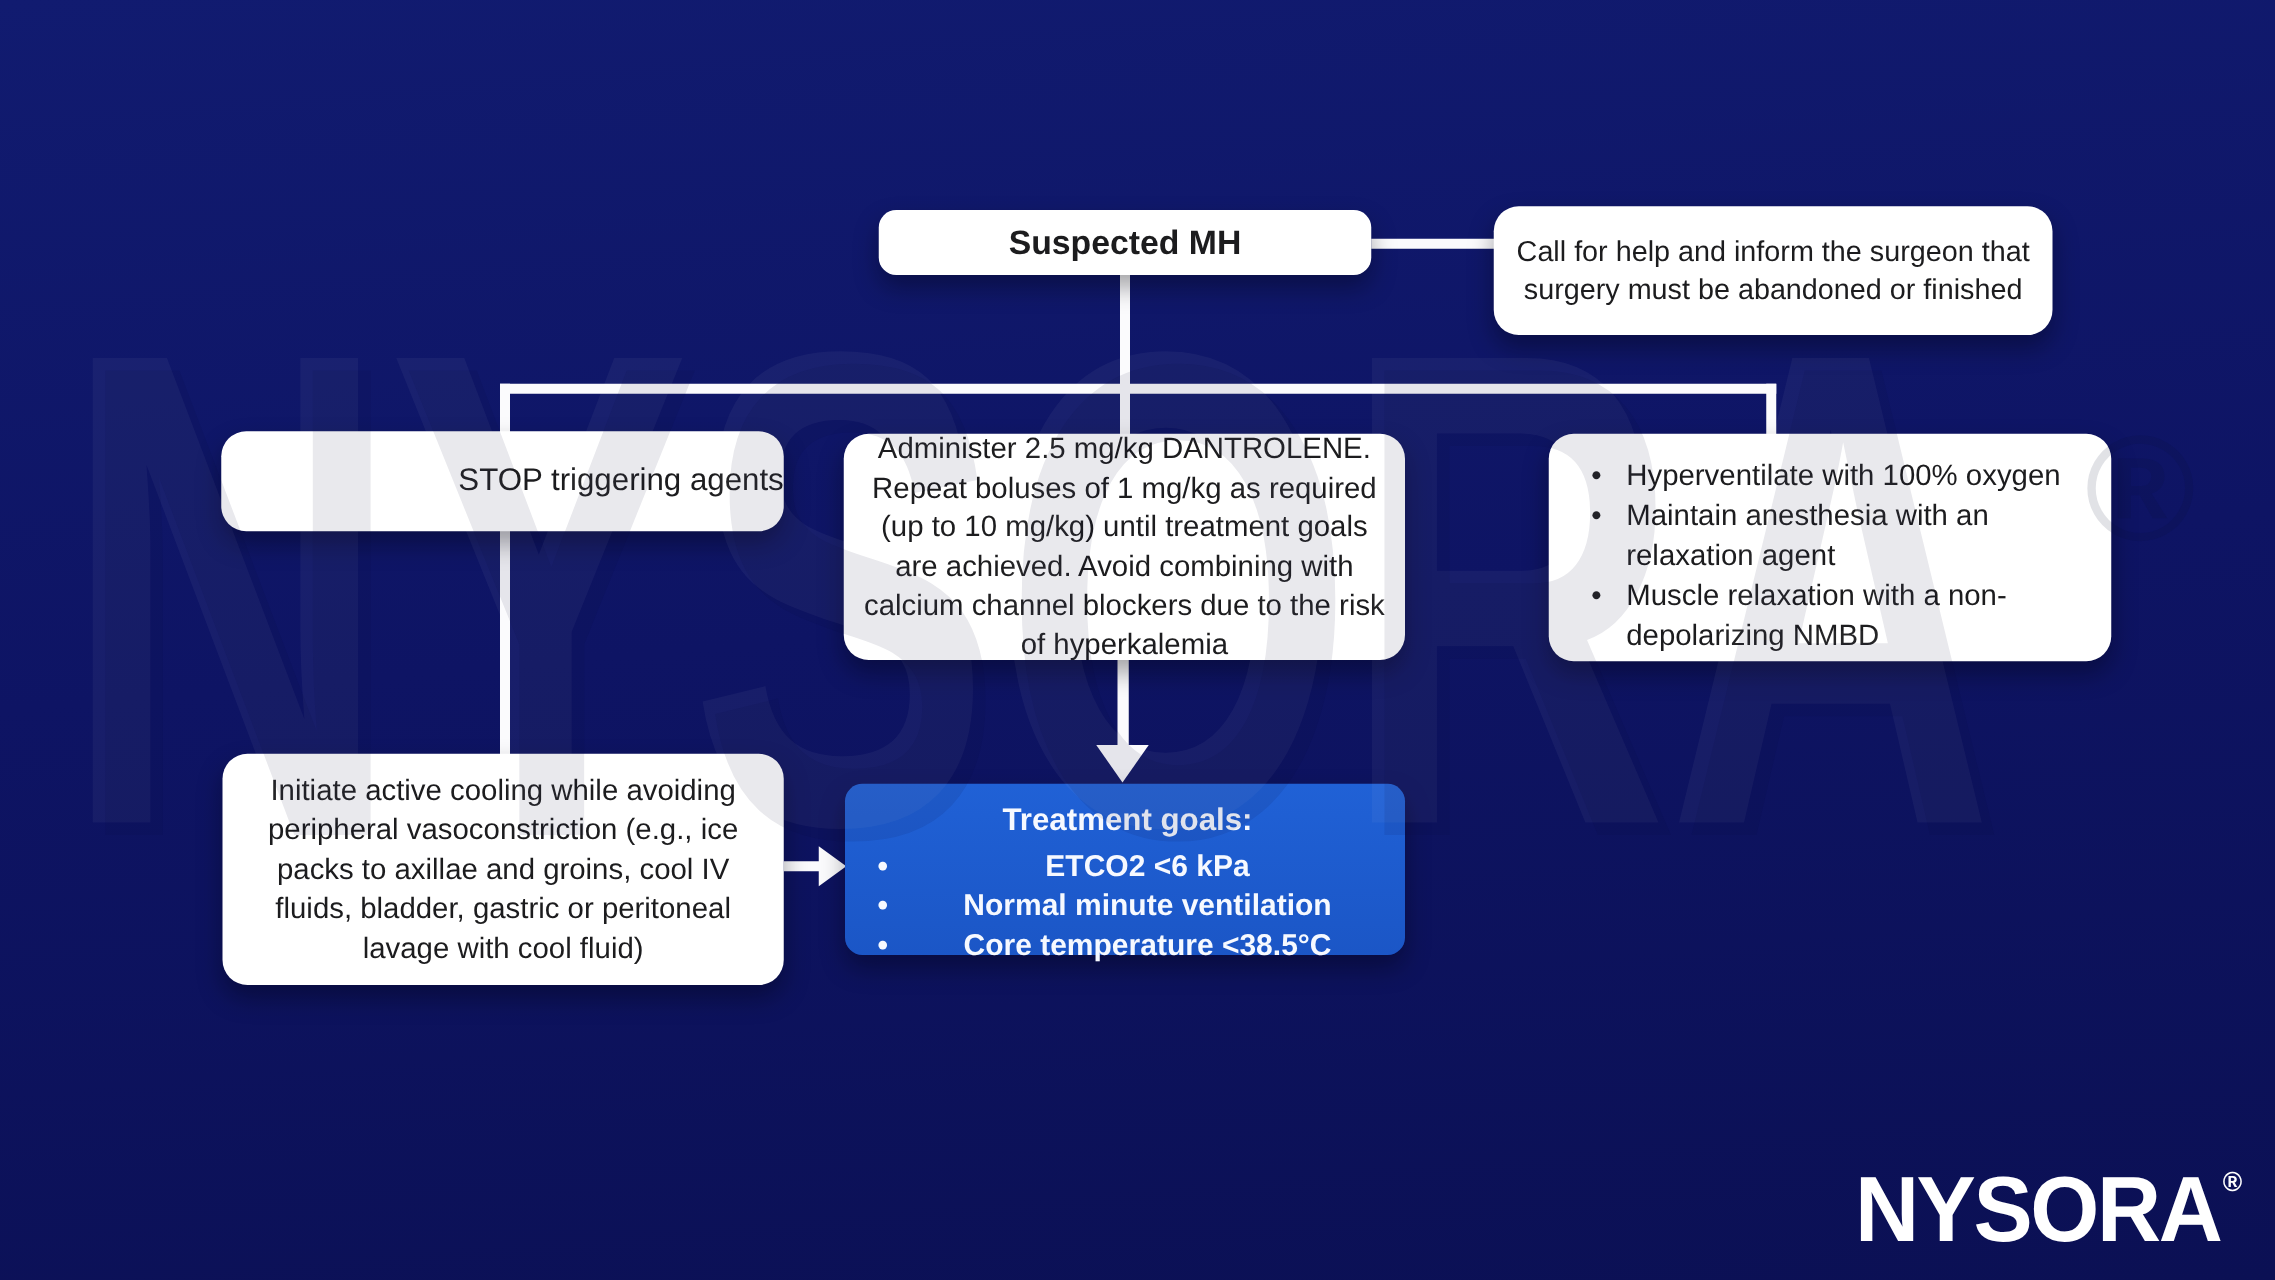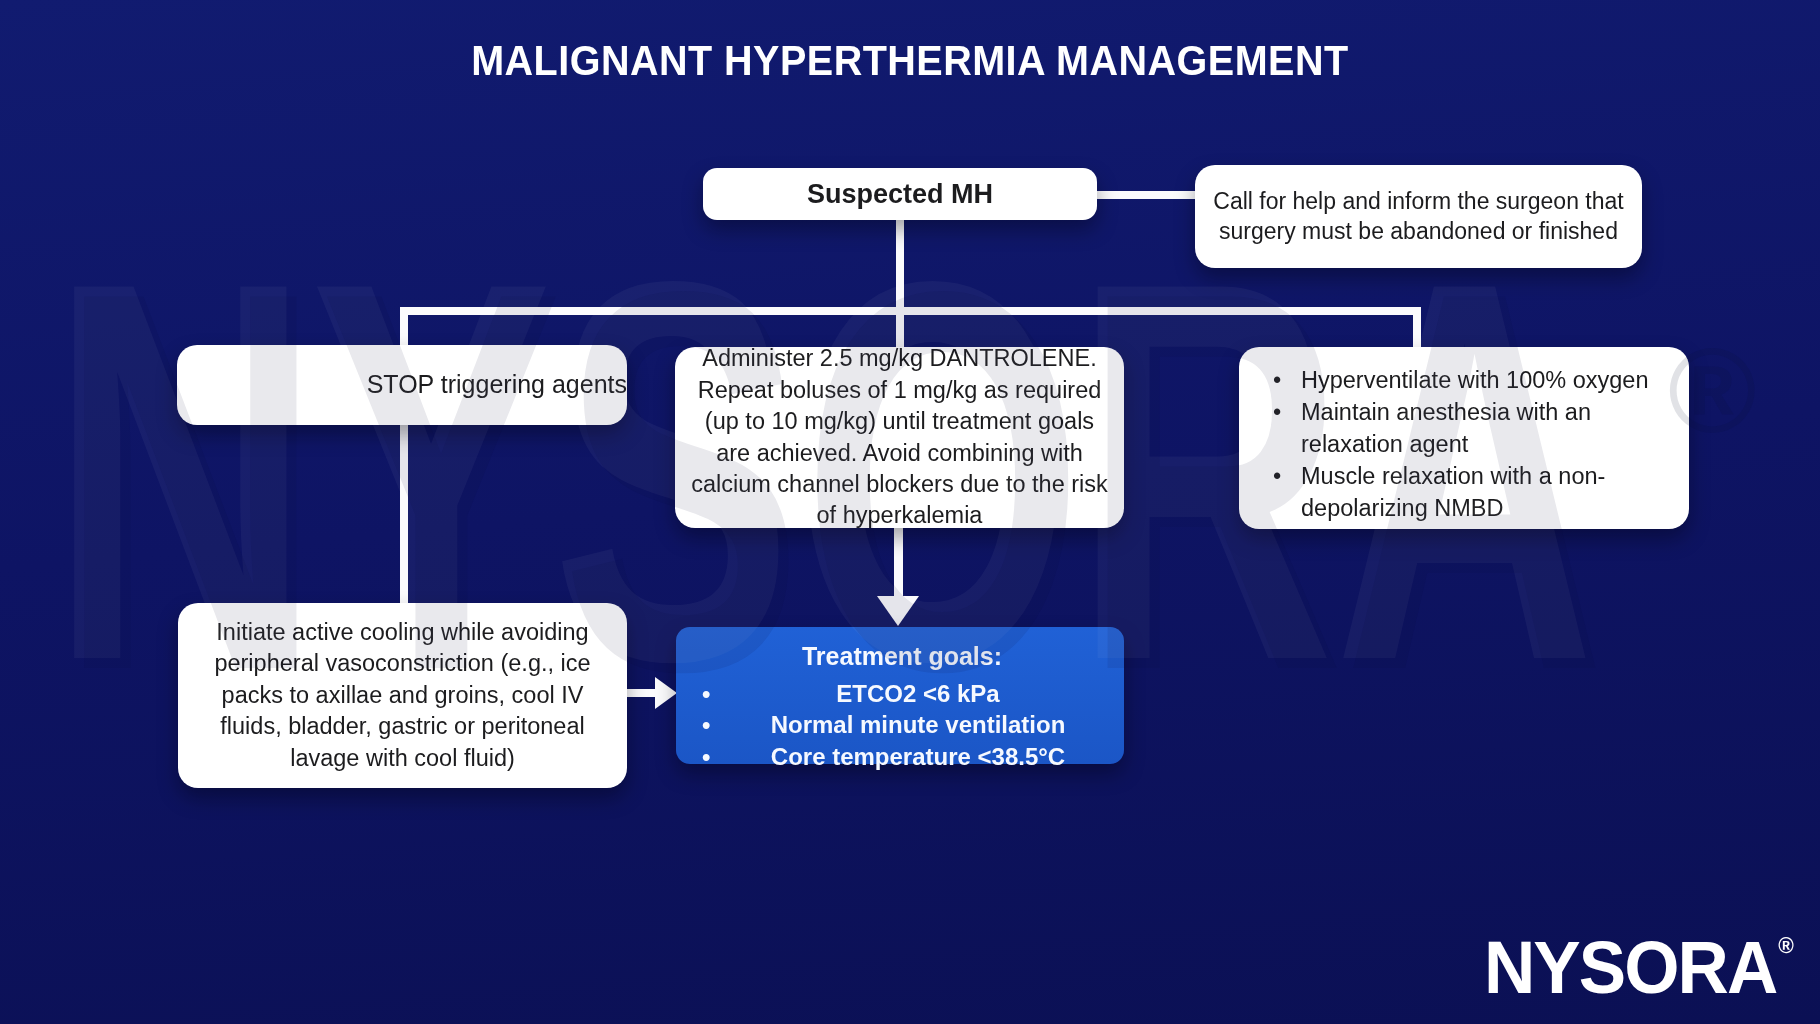--- a/index.html
+++ b/index.html
@@ -60,23 +60,20 @@
     white-space:nowrap;
     transform:scaleX(.96);transform-origin:right center;
   }
   .logo .reg{font-size:22px;vertical-align:40px;letter-spacing:0;margin-left:2px;}
 </style>
 </head>
 <body>
 
 <div id="stage">
 
-  <div class="page-title">
-    <span class="squeeze">MALIGNANT HYPERTHERMIA MANAGEMENT</span>
-  </div>
 
   <div class="conn" style="left:1097px;top:191px;width:100px;height:8px;"></div>
   <div class="conn" style="left:896px;top:219px;width:8px;height:96px;"></div>
   <div class="conn" style="left:400px;top:307px;width:1021px;height:8px;"></div>
   <div class="conn" style="left:400px;top:307px;width:8px;height:300px;"></div>
   <div class="conn" style="left:896px;top:307px;width:8px;height:46px;"></div>
   <div class="conn" style="left:1413px;top:307px;width:8px;height:46px;"></div>
   <div class="conn" style="left:894px;top:526px;width:9px;height:74px;"></div>
   <div class="arrowhead down" style="left:877px;top:596px;"></div>
   <div class="conn" style="left:627px;top:689px;width:30px;height:8px;"></div>

